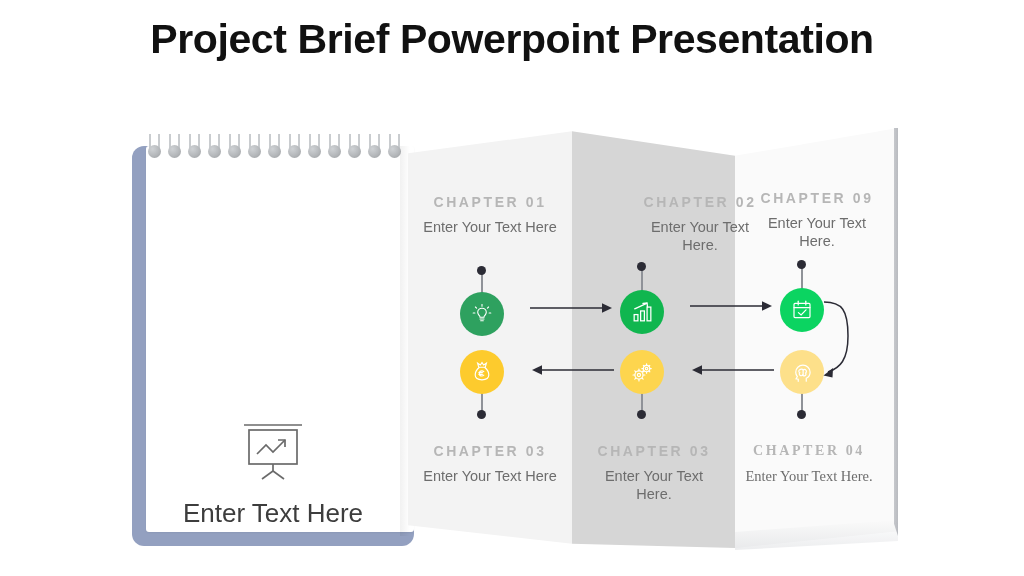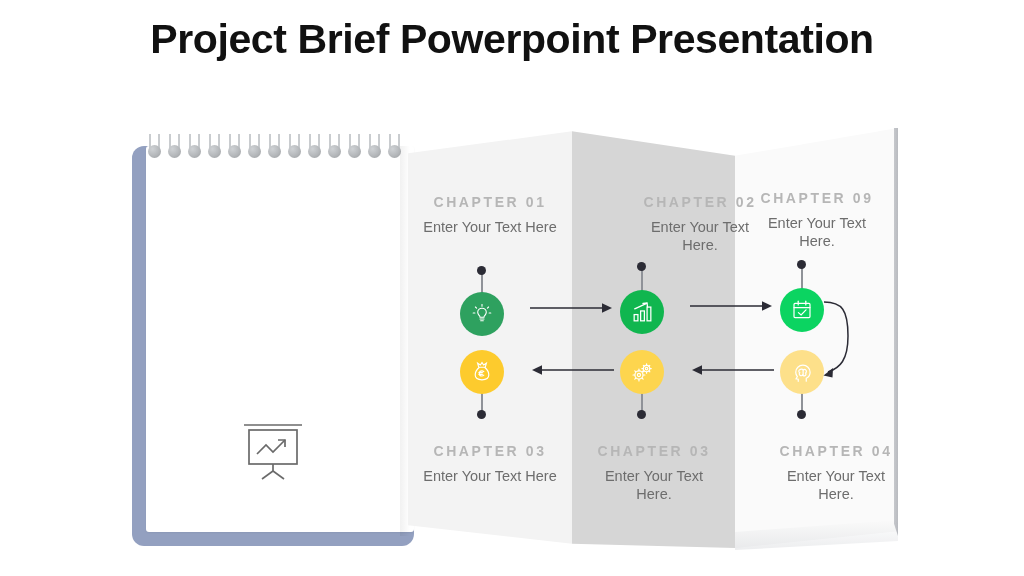--- a/index.html
+++ b/index.html
@@ -151,21 +151,21 @@
     font-size:14.5px;
     line-height:18px;
     color:#6d6d6d;
     padding:0 14px;
   }
   .c1{left:0px;  top:66px;}
   .c2{left:164px;top:66px;margin-left:46px;}
   .c3{left:327px;top:62px;}
   .c6{left:0px;  top:315px;}
   .c5{left:164px;top:315px;}
-  .c4{left:346px;top:315px;}
+  .c4{left:319px;top:315px;font-family:Liberation Serif, serif;}
 
   
   .node{
     position:absolute;
     width:44px;height:44px;
     border-radius:50%;
     display:flex;align-items:center;justify-content:center;
   }
   .stem{
     position:absolute;
@@ -279,20 +279,21 @@
       <line x1="4" y1="4" x2="62" y2="4"></line>
       <rect x="9" y="9" width="48" height="34"></rect>
       <polyline points="17,33 26,24 33,31 45,19" fill="none"></polyline>
       <polyline points="38,19 45,19 45,26" fill="none"></polyline>
       <line x1="33" y1="43" x2="33" y2="50"></line>
       <line x1="33" y1="50" x2="22" y2="58"></line>
       <line x1="33" y1="50" x2="44" y2="58"></line>
     </svg>
   </div>
 
+  <div class="notepad-text">Enter Text Here</div>
 </div>
 
 <div class="panels">
   <div class="panel panel1">
     <div class="panel-shadow-left"></div>
     <div class="face"></div>
   </div>
   <div class="panel panel2">
     <div class="face"></div>
   </div>

